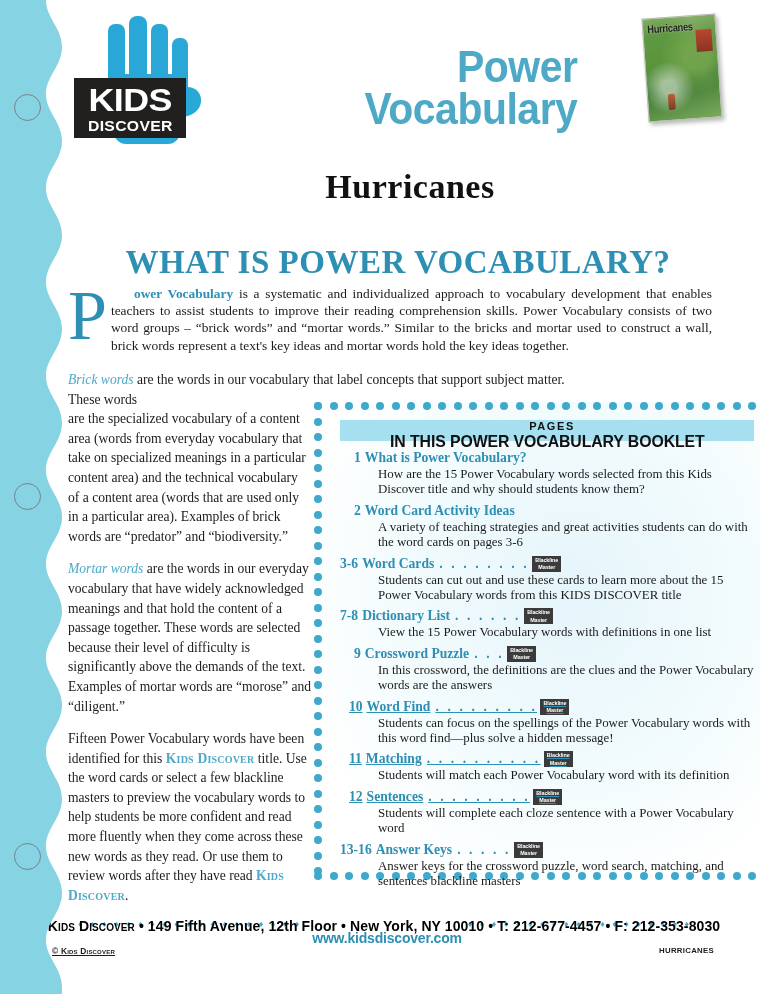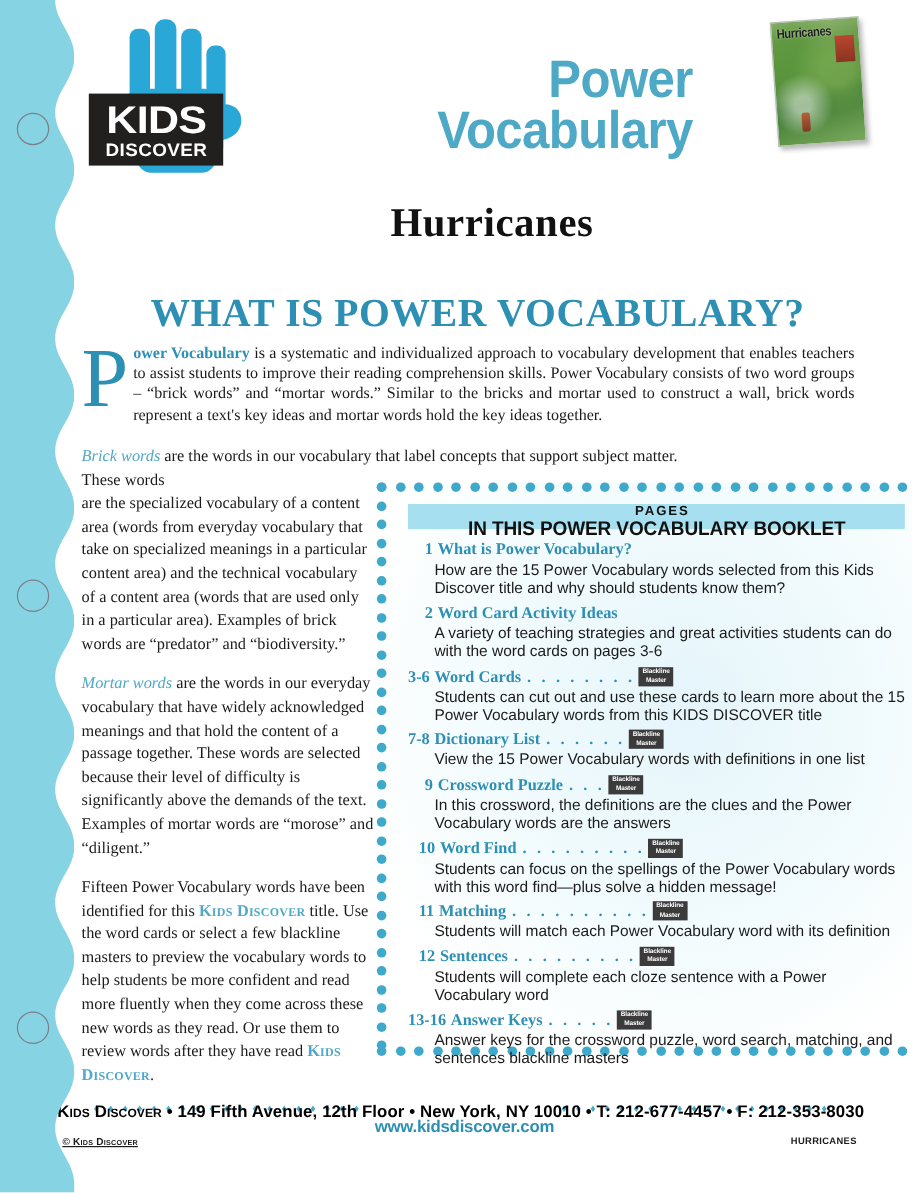--- a/index.html
+++ b/index.html
@@ -184,21 +184,21 @@
   .dropcap {
     float: left;
     font-family: "Liberation Serif", serif;
     font-weight: 400;
     font-size: 70px;
     line-height: 54px;
     color: #2d8fb3;
     padding: 2px 4px 0 0;
     margin-top: 2px;
   }
-  .hl { color: #2d8fb3; font-weight: 700; }
+  .hl { color: #2d8fb3; font-weight: 700; margin-left: 23px; }
 
   
   .left-col {
     position: absolute;
     left: 68px; top: 370px;
     width: 500px;
     font-size: 13.6px;
     line-height: 19.6px;
     color: #1b1b1b;
   }
@@ -305,29 +305,29 @@
     font-size: 5.4px;
     font-weight: 700;
     line-height: 7.2px;
     text-align: center;
     padding-top: 1px;
     letter-spacing: -0.1px;
     vertical-align: middle;
     flex: 0 0 auto;
   }
   .toc-desc {
-    font-family: Liberation Sans, sans-serif;
+    font-family: Liberation Serif, serif;
     font-size: 12.9px;
     line-height: 15.4px;
     color: #1b1b1b;
-    margin-left: 22px;
+    margin-left: 38px;
     margin-top: 1px;
   }
   .toc-item.indent1 .toc-head { margin-left: 14px; }
-  .toc-item.indent2 .toc-head { margin-left: 9px; }
+  .toc-item.indent2 .toc-head { margin-left: 9px; text-decoration: underline; }
 
   
   .footer {
     position: absolute;
     left: 0; top: 902px;
     width: 768px;
   }
   .footer-url-row {
     position: absolute;
     left: 78px; top: 0;

